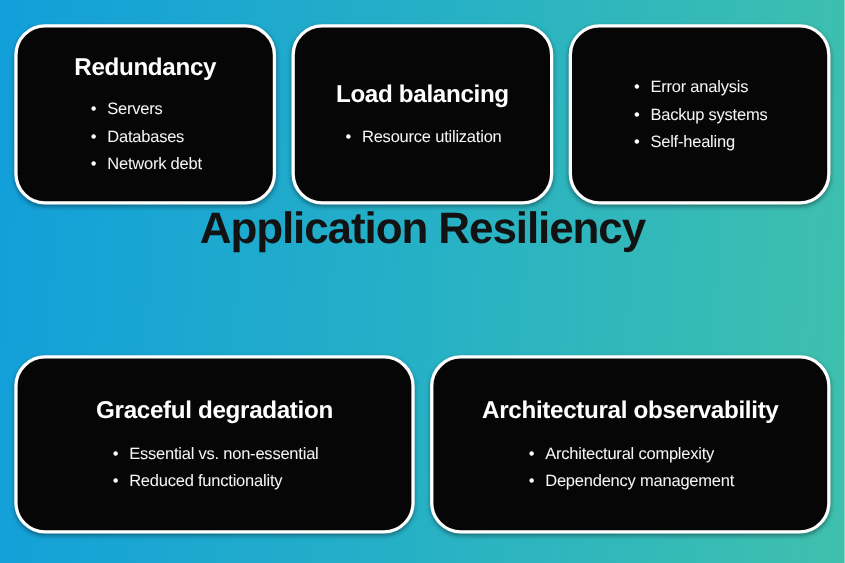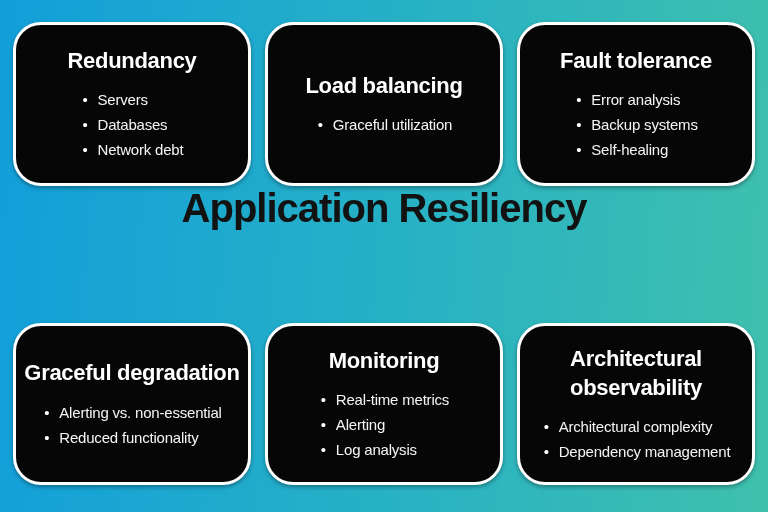--- a/index.html
+++ b/index.html
@@ -89,57 +89,48 @@
       <ul class="card-list">
         <li class="card-item">Servers</li>
         <li class="card-item">Databases</li>
         <li class="card-item">Network debt</li>
       </ul>
     </div>
 
     <div class="card">
       <h2 class="card-title">Load balancing</h2>
       <ul class="card-list">
-        <li class="card-item">Graceful utilization</li>
+        <li class="card-item">Resource utilization</li>
       </ul>
     </div>
 
     <div class="card">
-      <h2 class="card-title">Fault tolerance</h2>
       <ul class="card-list">
         <li class="card-item">Error analysis</li>
         <li class="card-item">Backup systems</li>
         <li class="card-item">Self-healing</li>
       </ul>
     </div>
 
   </div>
 
   <div class="title-band">
     <h1 class="main-title">Application Resiliency</h1>
   </div>
 
   <div class="row row-bottom">
 
     <div class="card">
       <h2 class="card-title">Graceful degradation</h2>
       <ul class="card-list">
-        <li class="card-item">Alerting vs. non-essential</li>
+        <li class="card-item">Essential vs. non-essential</li>
         <li class="card-item">Reduced functionality</li>
       </ul>
     </div>
 
-    <div class="card">
-      <h2 class="card-title">Monitoring</h2>
-      <ul class="card-list">
-        <li class="card-item">Real-time metrics</li>
-        <li class="card-item">Alerting</li>
-        <li class="card-item">Log analysis</li>
-      </ul>
-    </div>
 
     <div class="card">
       <h2 class="card-title">Architectural observability</h2>
       <ul class="card-list">
         <li class="card-item">Architectural complexity</li>
         <li class="card-item">Dependency management</li>
       </ul>
     </div>
 
   </div>

